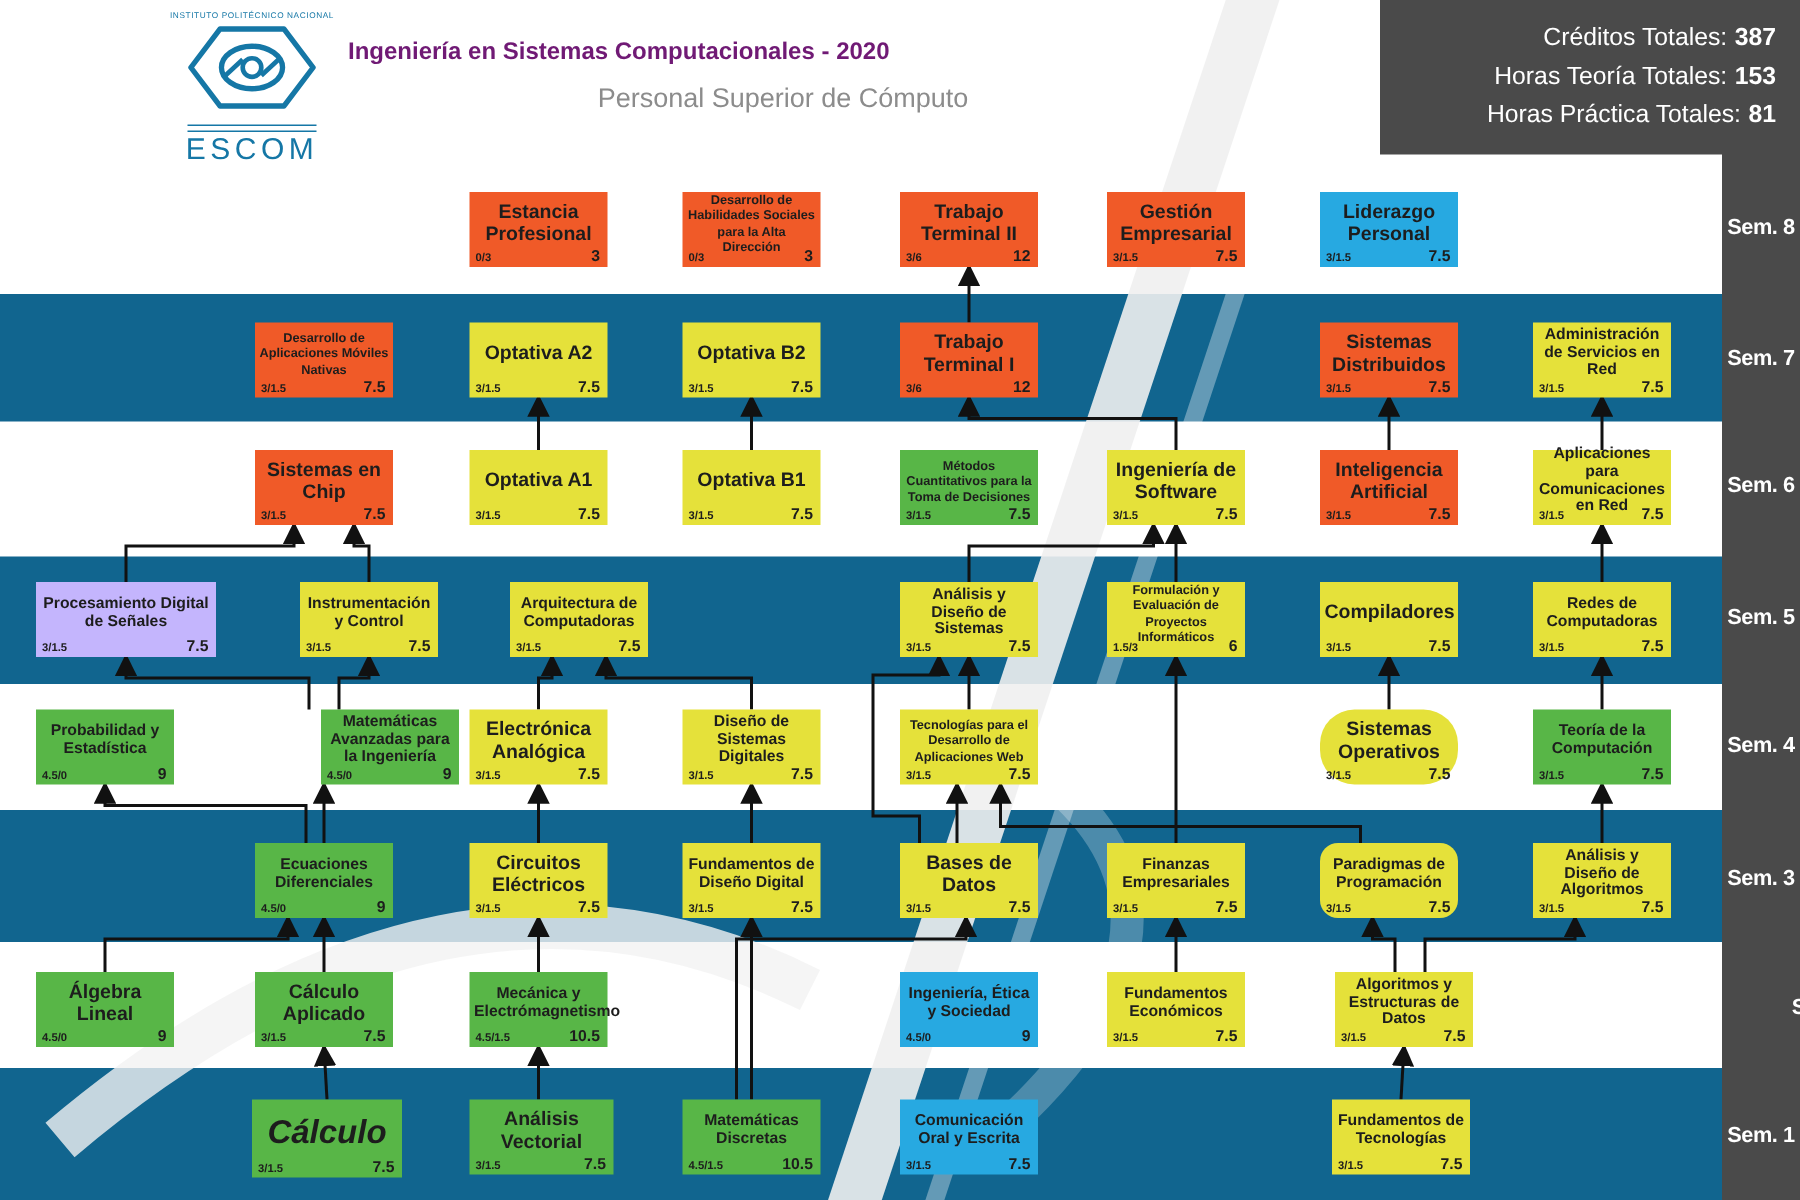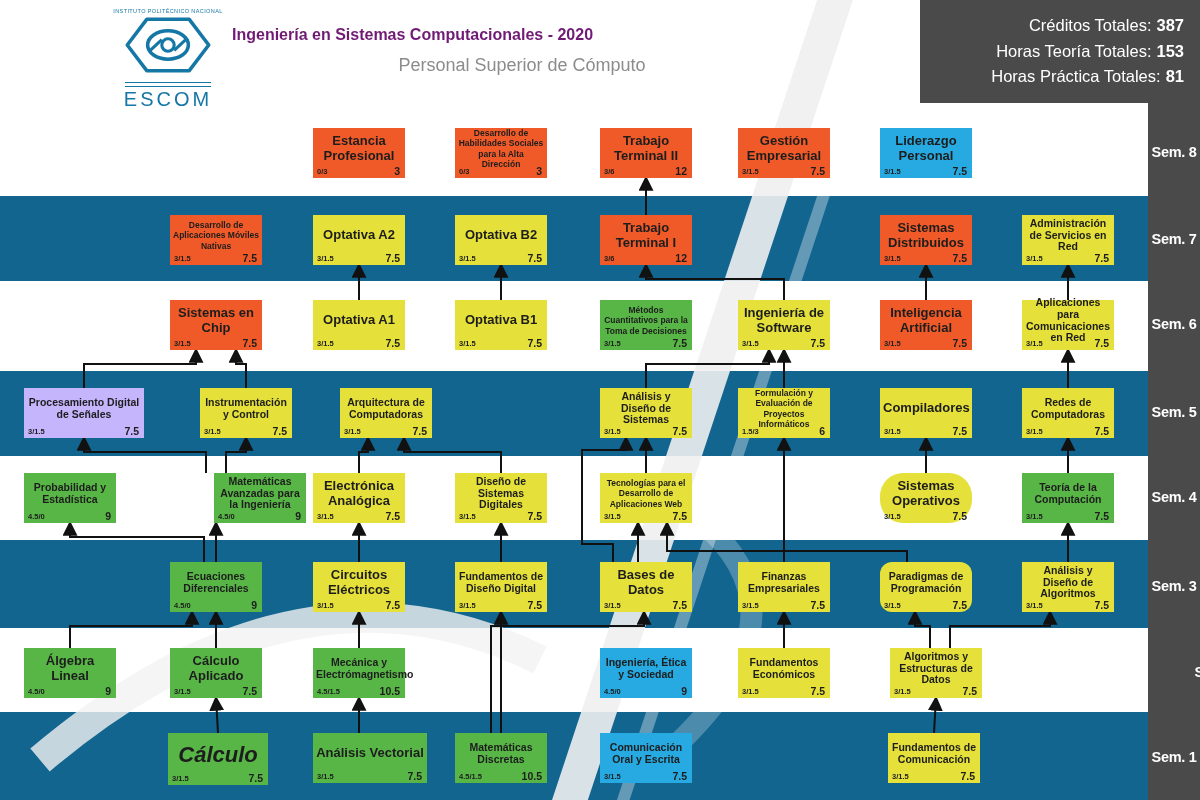--- a/index.html
+++ b/index.html
@@ -322,37 +322,37 @@
       <div class="course" style="left: 890px; top: 648px; width: 92px; height: 50px; background: rgb(229, 225, 58);">
         <div class="cname sz-sm2">Algoritmos y Estructuras de Datos</div>
         <div class="hours">3/1.5</div>
         <div class="credits">7.5</div>
       </div>
       <div class="course" style="left: 168px; top: 733px; width: 100px; height: 52px; background: rgb(88, 182, 71);">
         <div class="cname sz-lg">Cálculo</div>
         <div class="hours">3/1.5</div>
         <div class="credits">7.5</div>
       </div>
-      <div class="course" style="left: 313px; top: 733px; width: 114px; height: 50px; background: rgb(88, 182, 71);">
+      <div class="course" style="left: 313px; top: 733px; width: 96px; height: 50px; background: rgb(88, 182, 71);">
         <div class="cname sz-md">Análisis Vectorial</div>
         <div class="hours">3/1.5</div>
         <div class="credits">7.5</div>
       </div>
       <div class="course" style="left: 455px; top: 733px; width: 92px; height: 50px; background: rgb(88, 182, 71);">
         <div class="cname sz-sm2">Matemáticas Discretas</div>
         <div class="hours">4.5/1.5</div>
         <div class="credits">10.5</div>
       </div>
       <div class="course" style="left: 600px; top: 733px; width: 92px; height: 50px; background: rgb(39, 169, 225);">
         <div class="cname sz-sm2">Comunicación Oral y Escrita</div>
         <div class="hours">3/1.5</div>
         <div class="credits">7.5</div>
       </div>
       <div class="course" style="left: 888px; top: 733px; width: 92px; height: 50px; background: rgb(229, 225, 58);">
-        <div class="cname sz-sm2">Fundamentos de Comunicación</div>
+        <div class="cname sz-sm2">Fundamentos de Tecnologías</div>
         <div class="hours">3/1.5</div>
         <div class="credits">7.5</div>
       </div>
     </div>
 
   <div class="sidebar" style="background: rgb(74, 74, 74);"></div>
   <div id="semlabels">
       <div class="semlabel" style="top: 144px;">Sem. 8</div>
       <div class="semlabel" style="top: 231px;">Sem. 7</div>
       <div class="semlabel" style="top: 316px;">Sem. 6</div>

